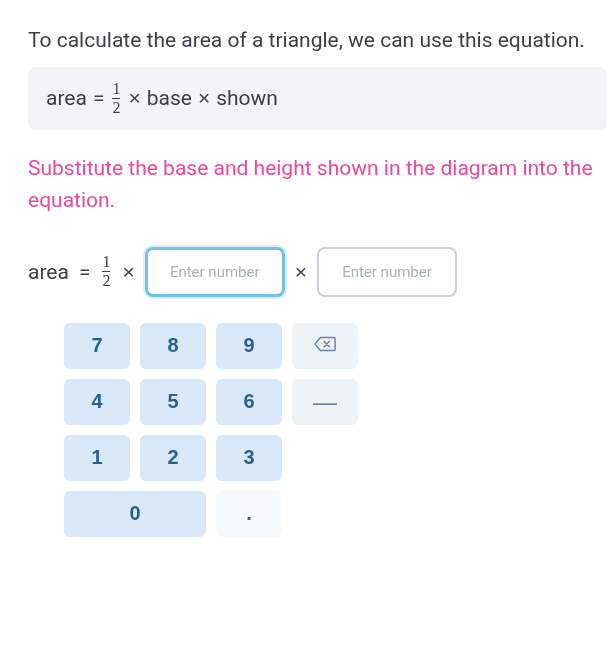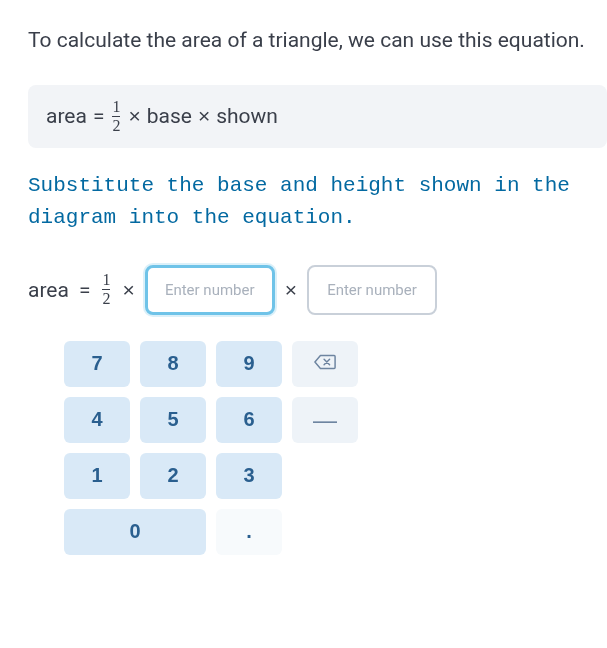--- a/index.html
+++ b/index.html
@@ -9,21 +9,21 @@
     color: #3a3f4a;
     width: 607px;
     height: 648px;
     padding: 24px 0 0 28px;
     overflow: hidden;
   }
   .intro {
     font-size: 21px;
     line-height: 1.55;
     color: #3a3f4a;
-    margin-bottom: 28px;
+    margin-bottom: 10px;
   }
   .formula-box {
     background: #f2f4f7;
     border-radius: 8px;
     padding: 14px 18px;
     font-size: 21px;
     color: #3a3f4a;
     display: flex;
     align-items: center;
     gap: 6px;
@@ -38,34 +38,33 @@
     vertical-align: middle;
     font-size: 16px;
     margin: 0 2px;
   }
   .frac .num { padding-bottom: 1px; }
   .frac .den { border-top: 1px solid #3a3f4a; padding-top: 1px; }
   .mult { font-family: Arial, sans-serif; }
   .instr {
     font-size: 21px;
     line-height: 1.55;
-    color: #0369a1;
+    color: #ec4899;
     margin-bottom: 30px;
-    font-family: Liberation Mono, monospace;
   }
   .eq-row {
     display: flex;
     align-items: center;
     gap: 10px;
     font-size: 21px;
     color: #3a3f4a;
     margin-bottom: 26px;
   }
   .answer-box {
-    width: 130px;
+    width: 140px;
     height: 50px;
     border: 2px solid #c9d0d9;
     border-radius: 8px;
     display: flex;
     align-items: center;
     justify-content: center;
     font-size: 15px;
     color: #a9b1bc;
     background: #fff;
   }

